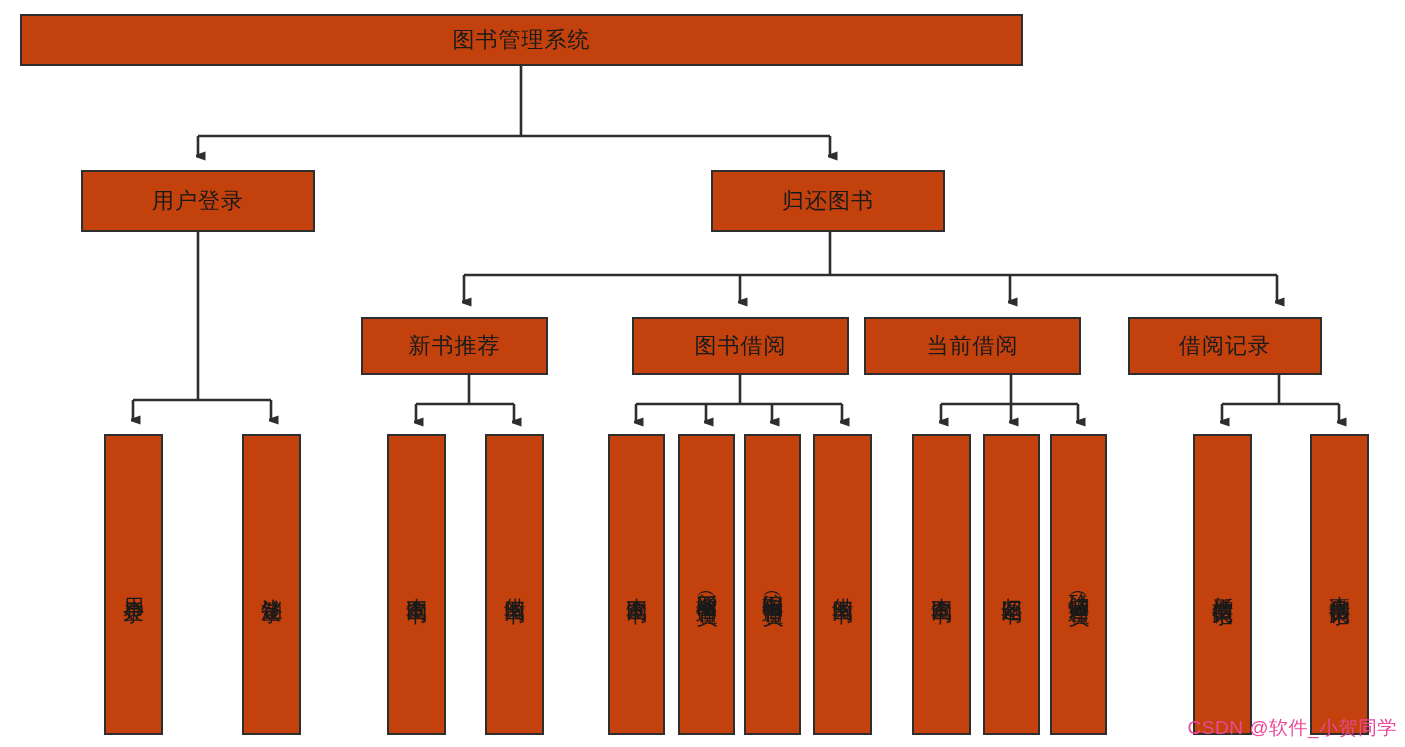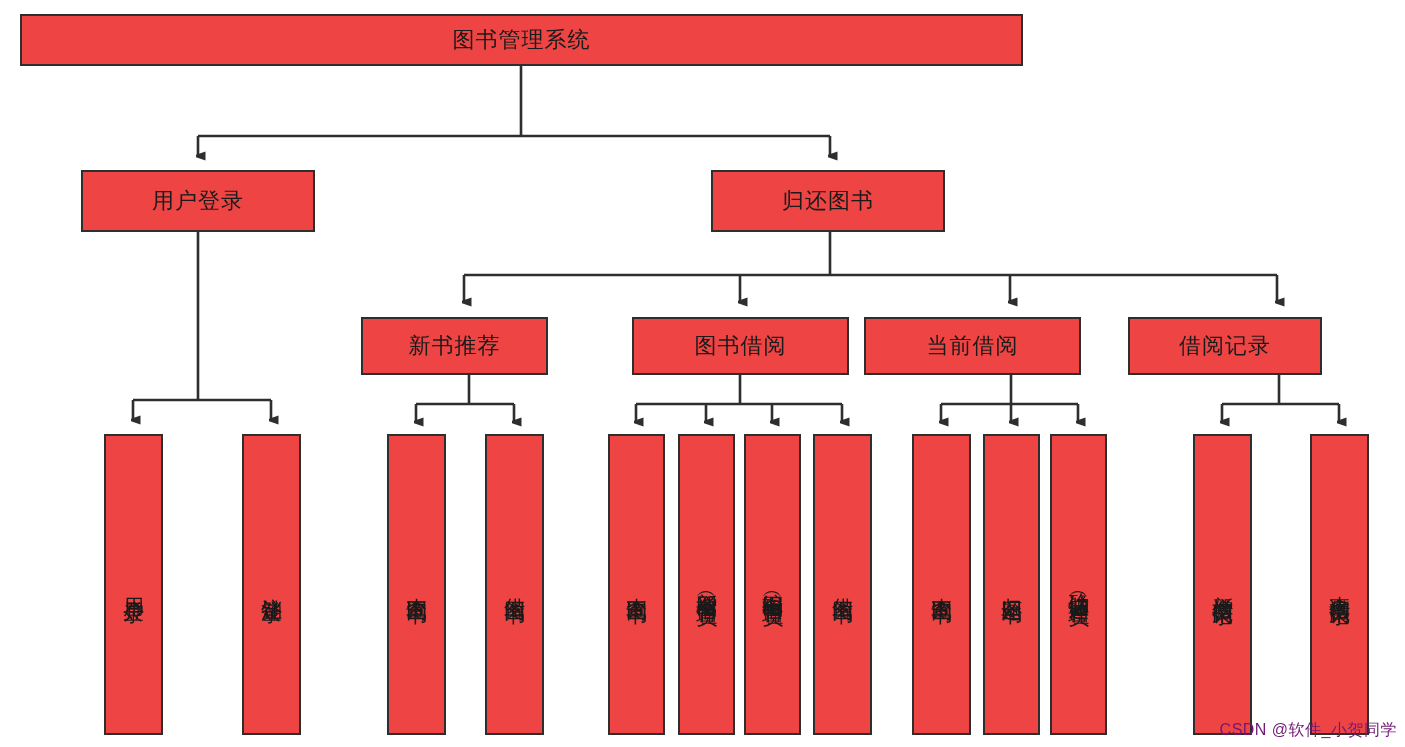--- a/index.html
+++ b/index.html
@@ -22,21 +22,21 @@
     left: 0;
     top: 0;
     width: 1405px;
     height: 747px;
     pointer-events: none;
   }
   .node {
     position: absolute;
     box-sizing: border-box;
     border: 2px solid #2e2e2e;
-    background: #ef4444;
+    background: #c2410c;
     display: flex;
     align-items: center;
     justify-content: center;
     color: #1a1a1a;
   }
   .node.horizontal {
     font-size: 22px;
     line-height: 1.2;
     letter-spacing: 1px;
   }
@@ -50,22 +50,22 @@
     white-space: nowrap;
   }
   .node.vertical .vtext {
     writing-mode: vertical-rl;
     text-orientation: upright;
   }
   .watermark {
     position: absolute;
     right: 8px;
     bottom: 6px;
-    font-size: 16px;
-    color: #701a75;
+    font-size: 19px;
+    color: #ec4899;
     letter-spacing: 0.5px;
     font-family: "Liberation Sans", "DejaVu Sans", sans-serif;
     white-space: nowrap;
   }
 </style>
 </head>
 <body>
 
 <div id="canvas">
 

